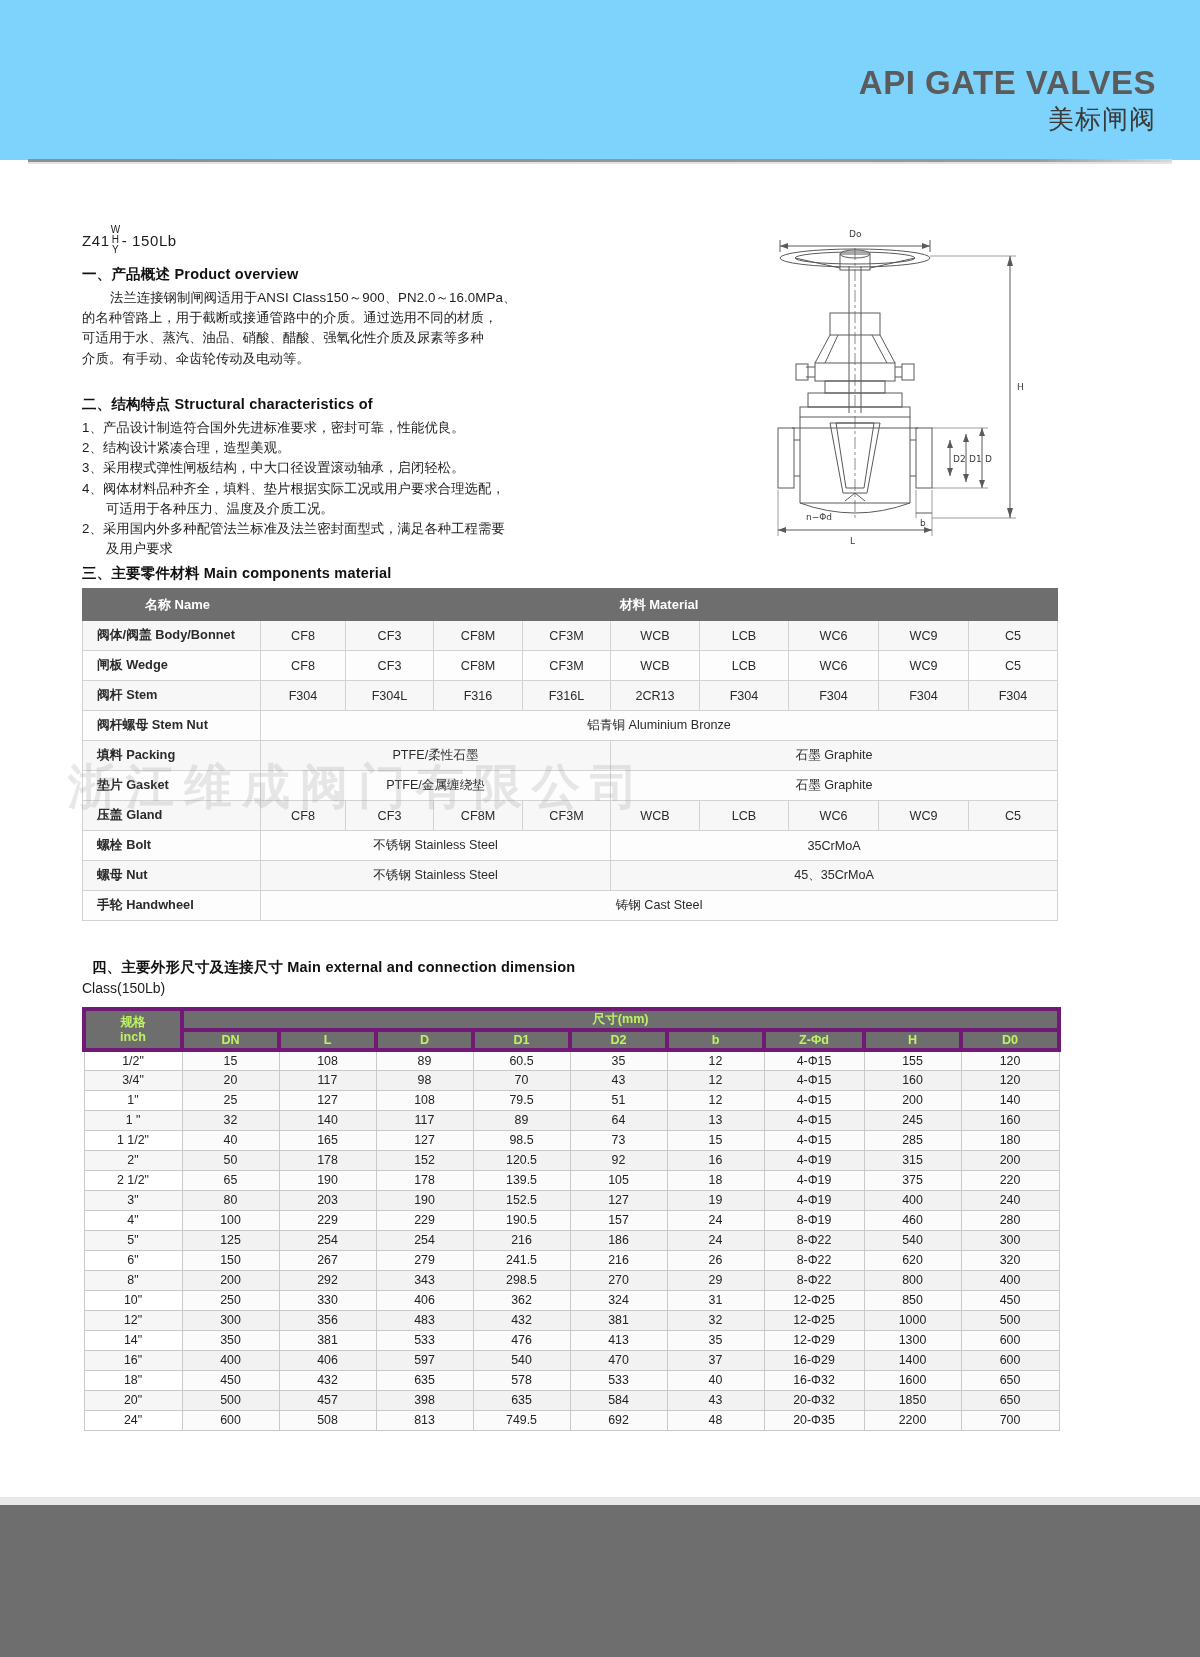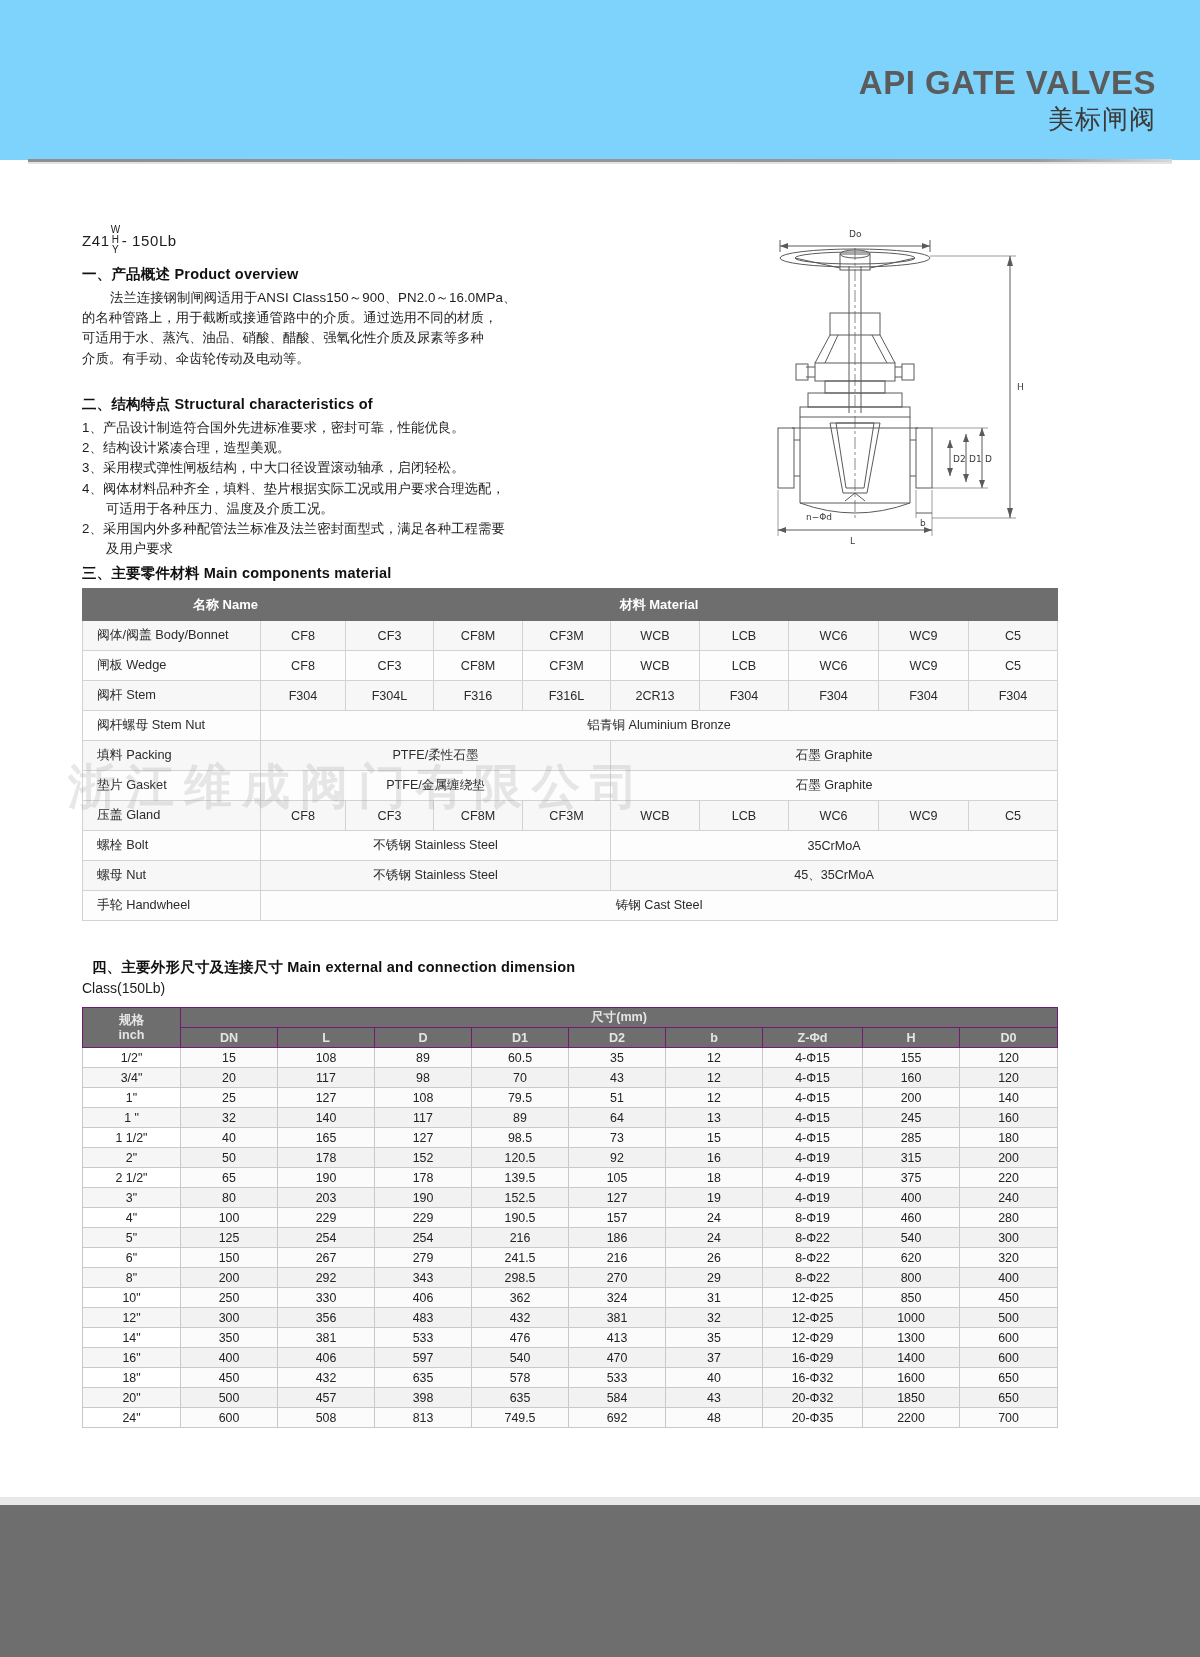--- a/index.html
+++ b/index.html
@@ -73,44 +73,44 @@
   }
   .mat-table th, .mat-table td {
     border: 1px solid #d2d2d2;
     height: 30px; text-align: center; font-size: 12.6px; color: #2b2b2b;
     padding: 0 2px; white-space: nowrap;
   }
   .mat-table thead th {
     background: #6e6e6e; color: #fff; font-weight: bold; font-size: 13px;
     border: 1px solid #6e6e6e; height: 32px;
   }
-  .mat-table thead th.name-col { text-align: right; padding-left: 14px; margin-top: 46px; }
-  .mat-table td.name-col { text-align: left; padding-left: 14px; font-size: 12.8px; }
+  .mat-table thead th.name-col { text-align: center; padding-left: 14px; margin-top: 46px; }
+  .mat-table td.name-col { text-align: left; padding-left: 14px; font-size: 12.8px; font-weight: bold; }
   .mat-table tbody tr:nth-child(odd) td { background: #f7f7f7; }
   .mat-table tbody tr:nth-child(even) td { background: #fdfdfd; }
 
   
   .watermark {
     position: absolute; left: 68px; top: 755px; width: 1090px;
     font-size: 48px; font-weight: bold; color: rgba(150,150,150,0.22);
     letter-spacing: 10px; white-space: nowrap; pointer-events: none;
     font-family: Liberation Serif, serif;
   }
 
   
   .dim-wrap { position: absolute; left: 82px; top: 1007px; width: 975px; }
   .dim-table { width: 975px; border-collapse: collapse; table-layout: fixed; }
   .dim-table th, .dim-table td {
     border: 1px solid #c9c9c9; text-align: center;
     font-size: 12.4px; color: #222; height: 20px; padding: 0;
     white-space: nowrap;
   }
   .dim-table thead th {
-    background: #6e6e6e; color: #e5e5e5; font-weight: bold;
-    border: 1px solid #701a75; font-size: 12.6px;
+    background: #6e6e6e; color: #bef264; font-weight: bold;
+    border: 4px solid #701a75; font-size: 12.6px;
   }
   .dim-table thead th.spec-col { line-height: 1.15; padding: 2px 0; }
   .dim-table tbody tr:nth-child(odd) td { background: #fbfbfb; }
   .dim-table tbody tr:nth-child(even) td { background: #f2f2f2; }
   .dim-table tbody td.spec { background: #fff !important; }
   .dim-table tbody tr:nth-child(even) td.spec { background: #f6f6f6 !important; }
 
   .class-label {
     position: absolute; left: 82px; top: 980px; font-size: 14px; color: #1d1d1d;
   }

